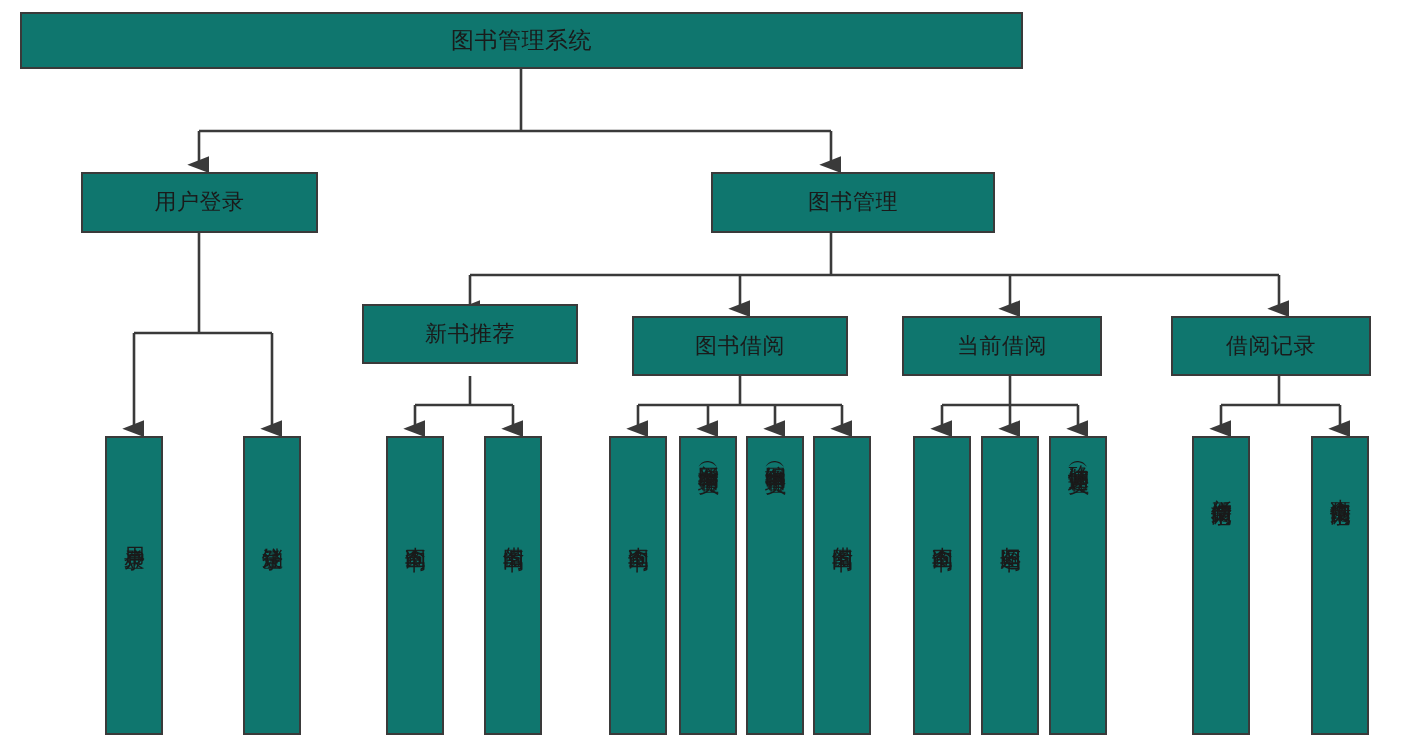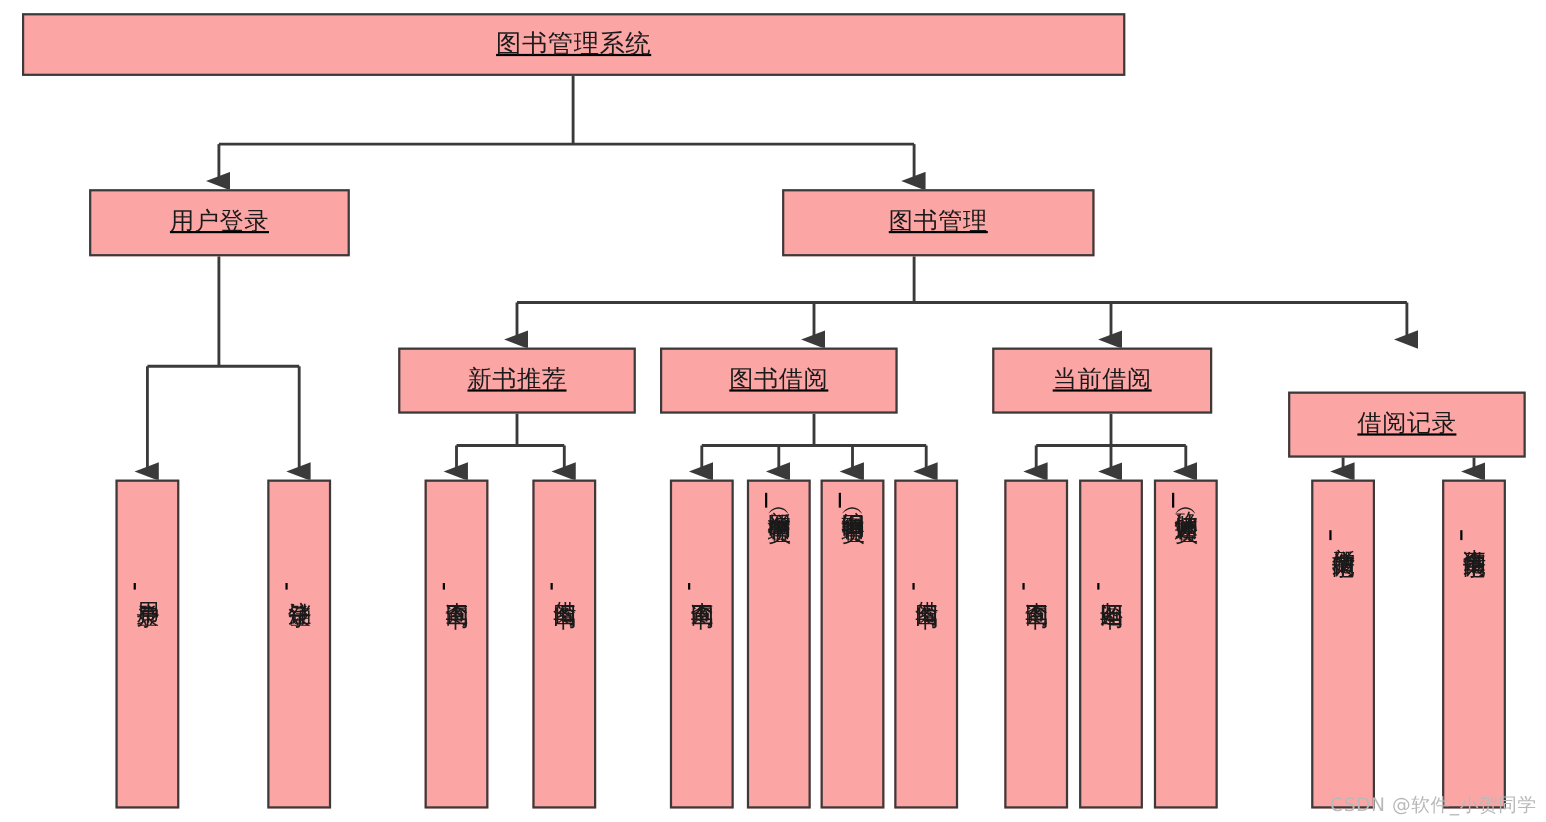--- a/index.html
+++ b/index.html
@@ -22,27 +22,26 @@
     position: absolute;
     left: 0;
     top: 0;
     width: 1405px;
     height: 747px;
     pointer-events: none;
   }
   .node {
     position: absolute;
     box-sizing: border-box;
-    background: #fca5a5;
+    background: #0f766e;
     border: 2.5px solid #3a3a3a;
     display: flex;
     align-items: center;
     justify-content: center;
     z-index: 2;
-    text-decoration: underline;
   }
   .node .label {
     color: #1a1a1a;
     line-height: 1.12;
     text-align: center;
     white-space: pre;
   }
   .node.horiz .label {
     font-size: 22px;
     letter-spacing: 0.5px;
@@ -142,30 +141,30 @@
     <span class="label">图书管理系统</span>
   </div>
 
   <div class="node horiz" style="left:81px; top:172px; width:237px; height:61px;">
     <span class="label">用户登录</span>
   </div>
   <div class="node horiz" style="left:711px; top:172px; width:284px; height:61px;">
     <span class="label">图书管理</span>
   </div>
 
-  <div class="node horiz" style="left:362px; top:316px; width:216px; height:60px;">
+  <div class="node horiz" style="left:362px; top:304px; width:216px; height:60px;">
     <span class="label">新书推荐</span>
   </div>
-  <div class="node horiz" style="left:600px; top:316px; width:216px; height:60px;">
+  <div class="node horiz" style="left:632px; top:316px; width:216px; height:60px;">
     <span class="label">图书借阅</span>
   </div>
   <div class="node horiz" style="left:902px; top:316px; width:200px; height:60px;">
     <span class="label">当前借阅</span>
   </div>
-  <div class="node horiz" style="left:1171px; top:316px; width:216px; height:60px;margin-top:40px;">
+  <div class="node horiz" style="left:1171px; top:316px; width:200px; height:60px;">
     <span class="label">借阅记录</span>
   </div>
 
   <div class="node vert center" style="left:105px; top:436px; width:58px; height:299px;">
     <span class="label">用户登录</span>
   </div>
   <div class="node vert center" style="left:243px; top:436px; width:58px; height:299px;">
     <span class="label">注销登录</span>
   </div>
 
@@ -199,14 +198,13 @@
     <span class="label">确认归还（管理员）</span>
   </div>
 
   <div class="node vert center3" style="left:1192px; top:436px; width:58px; height:299px;">
     <span class="label">新增借阅记录</span>
   </div>
   <div class="node vert center3" style="left:1311px; top:436px; width:58px; height:299px;">
     <span class="label">查询借阅记录</span>
   </div>
 
-  <div class="watermark">CSDN @软件_小贺同学</div>
 </div>
 
 </body></html>

